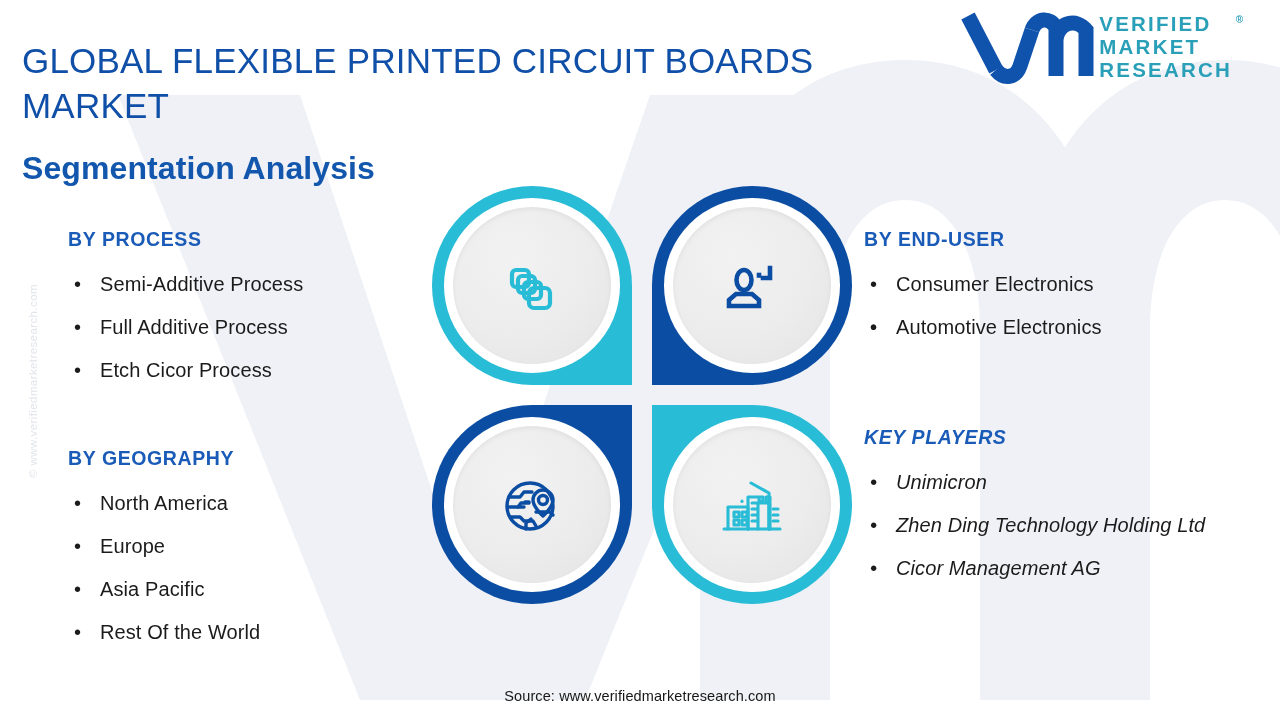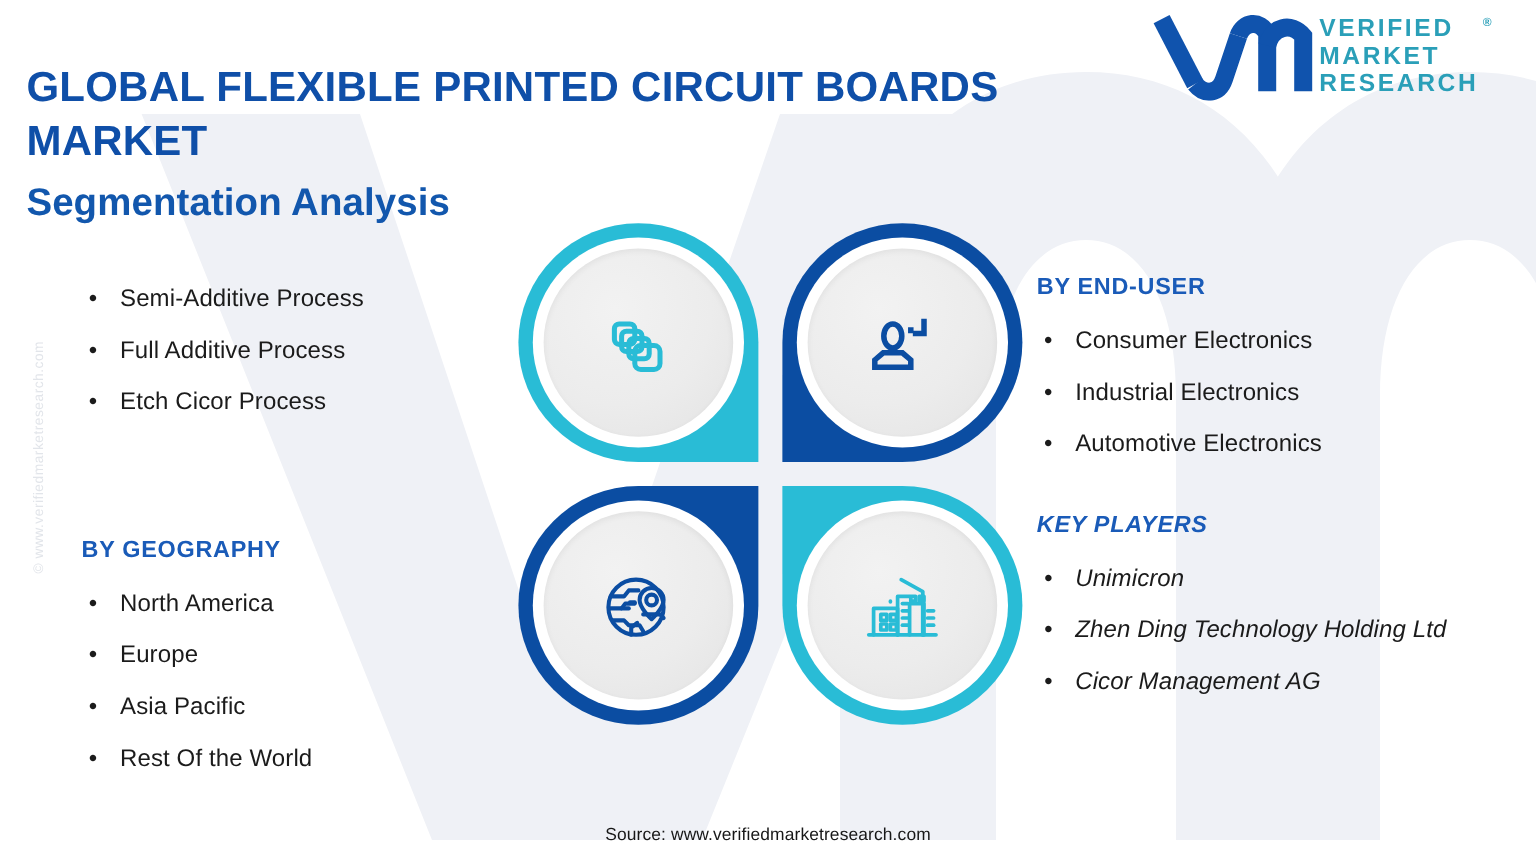--- a/index.html
+++ b/index.html
@@ -42,24 +42,23 @@
   }
 
   
   #title {
     position: absolute;
     left: 22px;
     top: 38px;
     width: 900px;
     font-size: 35px;
     line-height: 45px;
-    font-weight: bold;
+    font-weight: normal;
     color: #0f4fa8;
     letter-spacing: 0.2px;
-    margin-top: 12px;
   }
   #subtitle {
     position: absolute;
     left: 22px;
     top: 150px;
     font-size: 32px;
     font-weight: bold;
     color: #1257ad;
     letter-spacing: 0.1px;
   }
@@ -221,20 +220,21 @@
     </svg>
     <div id="logo-words">
       <div>VERIFIED</div>
       <div>MARKET</div>
       <div>RESEARCH</div>
       <span class="reg">®</span>
     </div>
   </div>
 
   <div class="col" id="col-process">
+    <div class="seg-heading">BY PROCESS</div>
     <ul class="seg-list">
       <li>
         <span class="bullet">•</span>
         <span>Semi-Additive Process</span>
       </li>
       <li>
         <span class="bullet">•</span>
         <span>Full Additive Process</span>
       </li>
       <li>
@@ -268,21 +268,20 @@
 
   <div class="col" id="col-enduser">
     <div class="seg-heading">BY END-USER</div>
     <ul class="seg-list">
       <li>
         <span class="bullet">•</span>
         <span>Consumer Electronics</span>
       </li>
       <li>
         <span class="bullet">•</span>
-        <span>Industrial Electronics</span>
       </li>
       <li>
         <span class="bullet">•</span>
         <span>Automotive Electronics</span>
       </li>
     </ul>
   </div>
 
   <div class="col" id="col-players">
     <div class="seg-heading">KEY PLAYERS</div>

